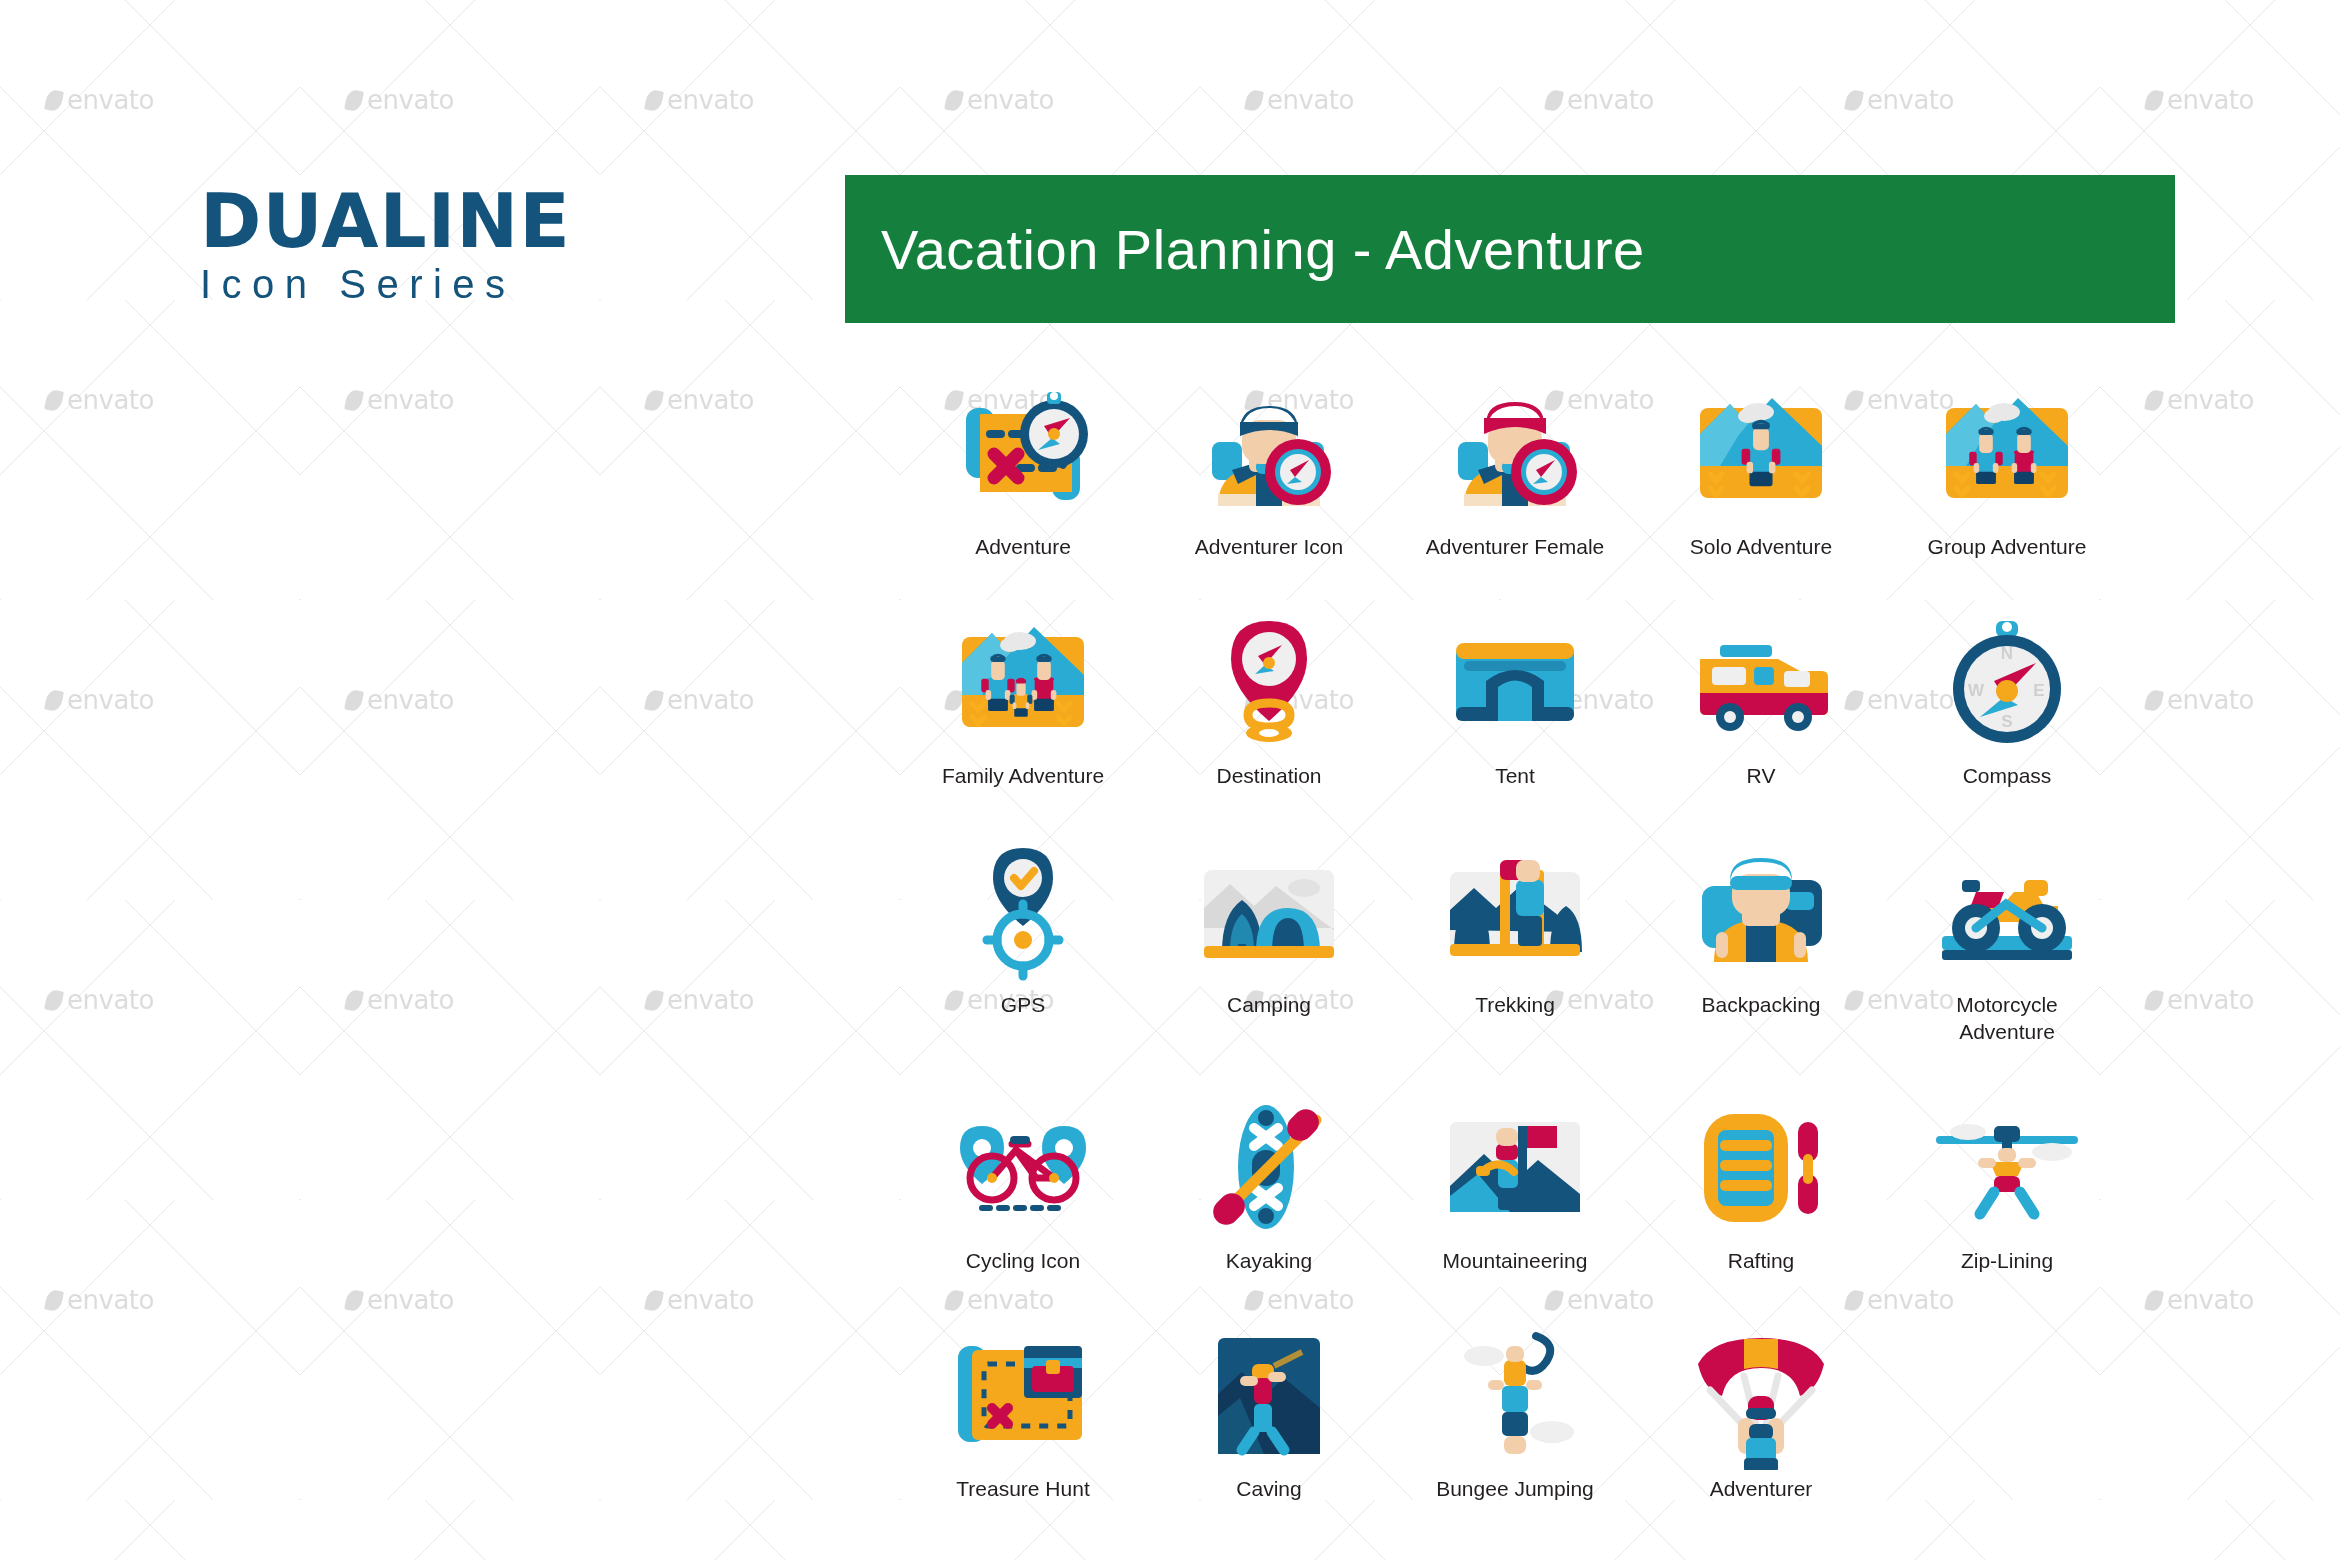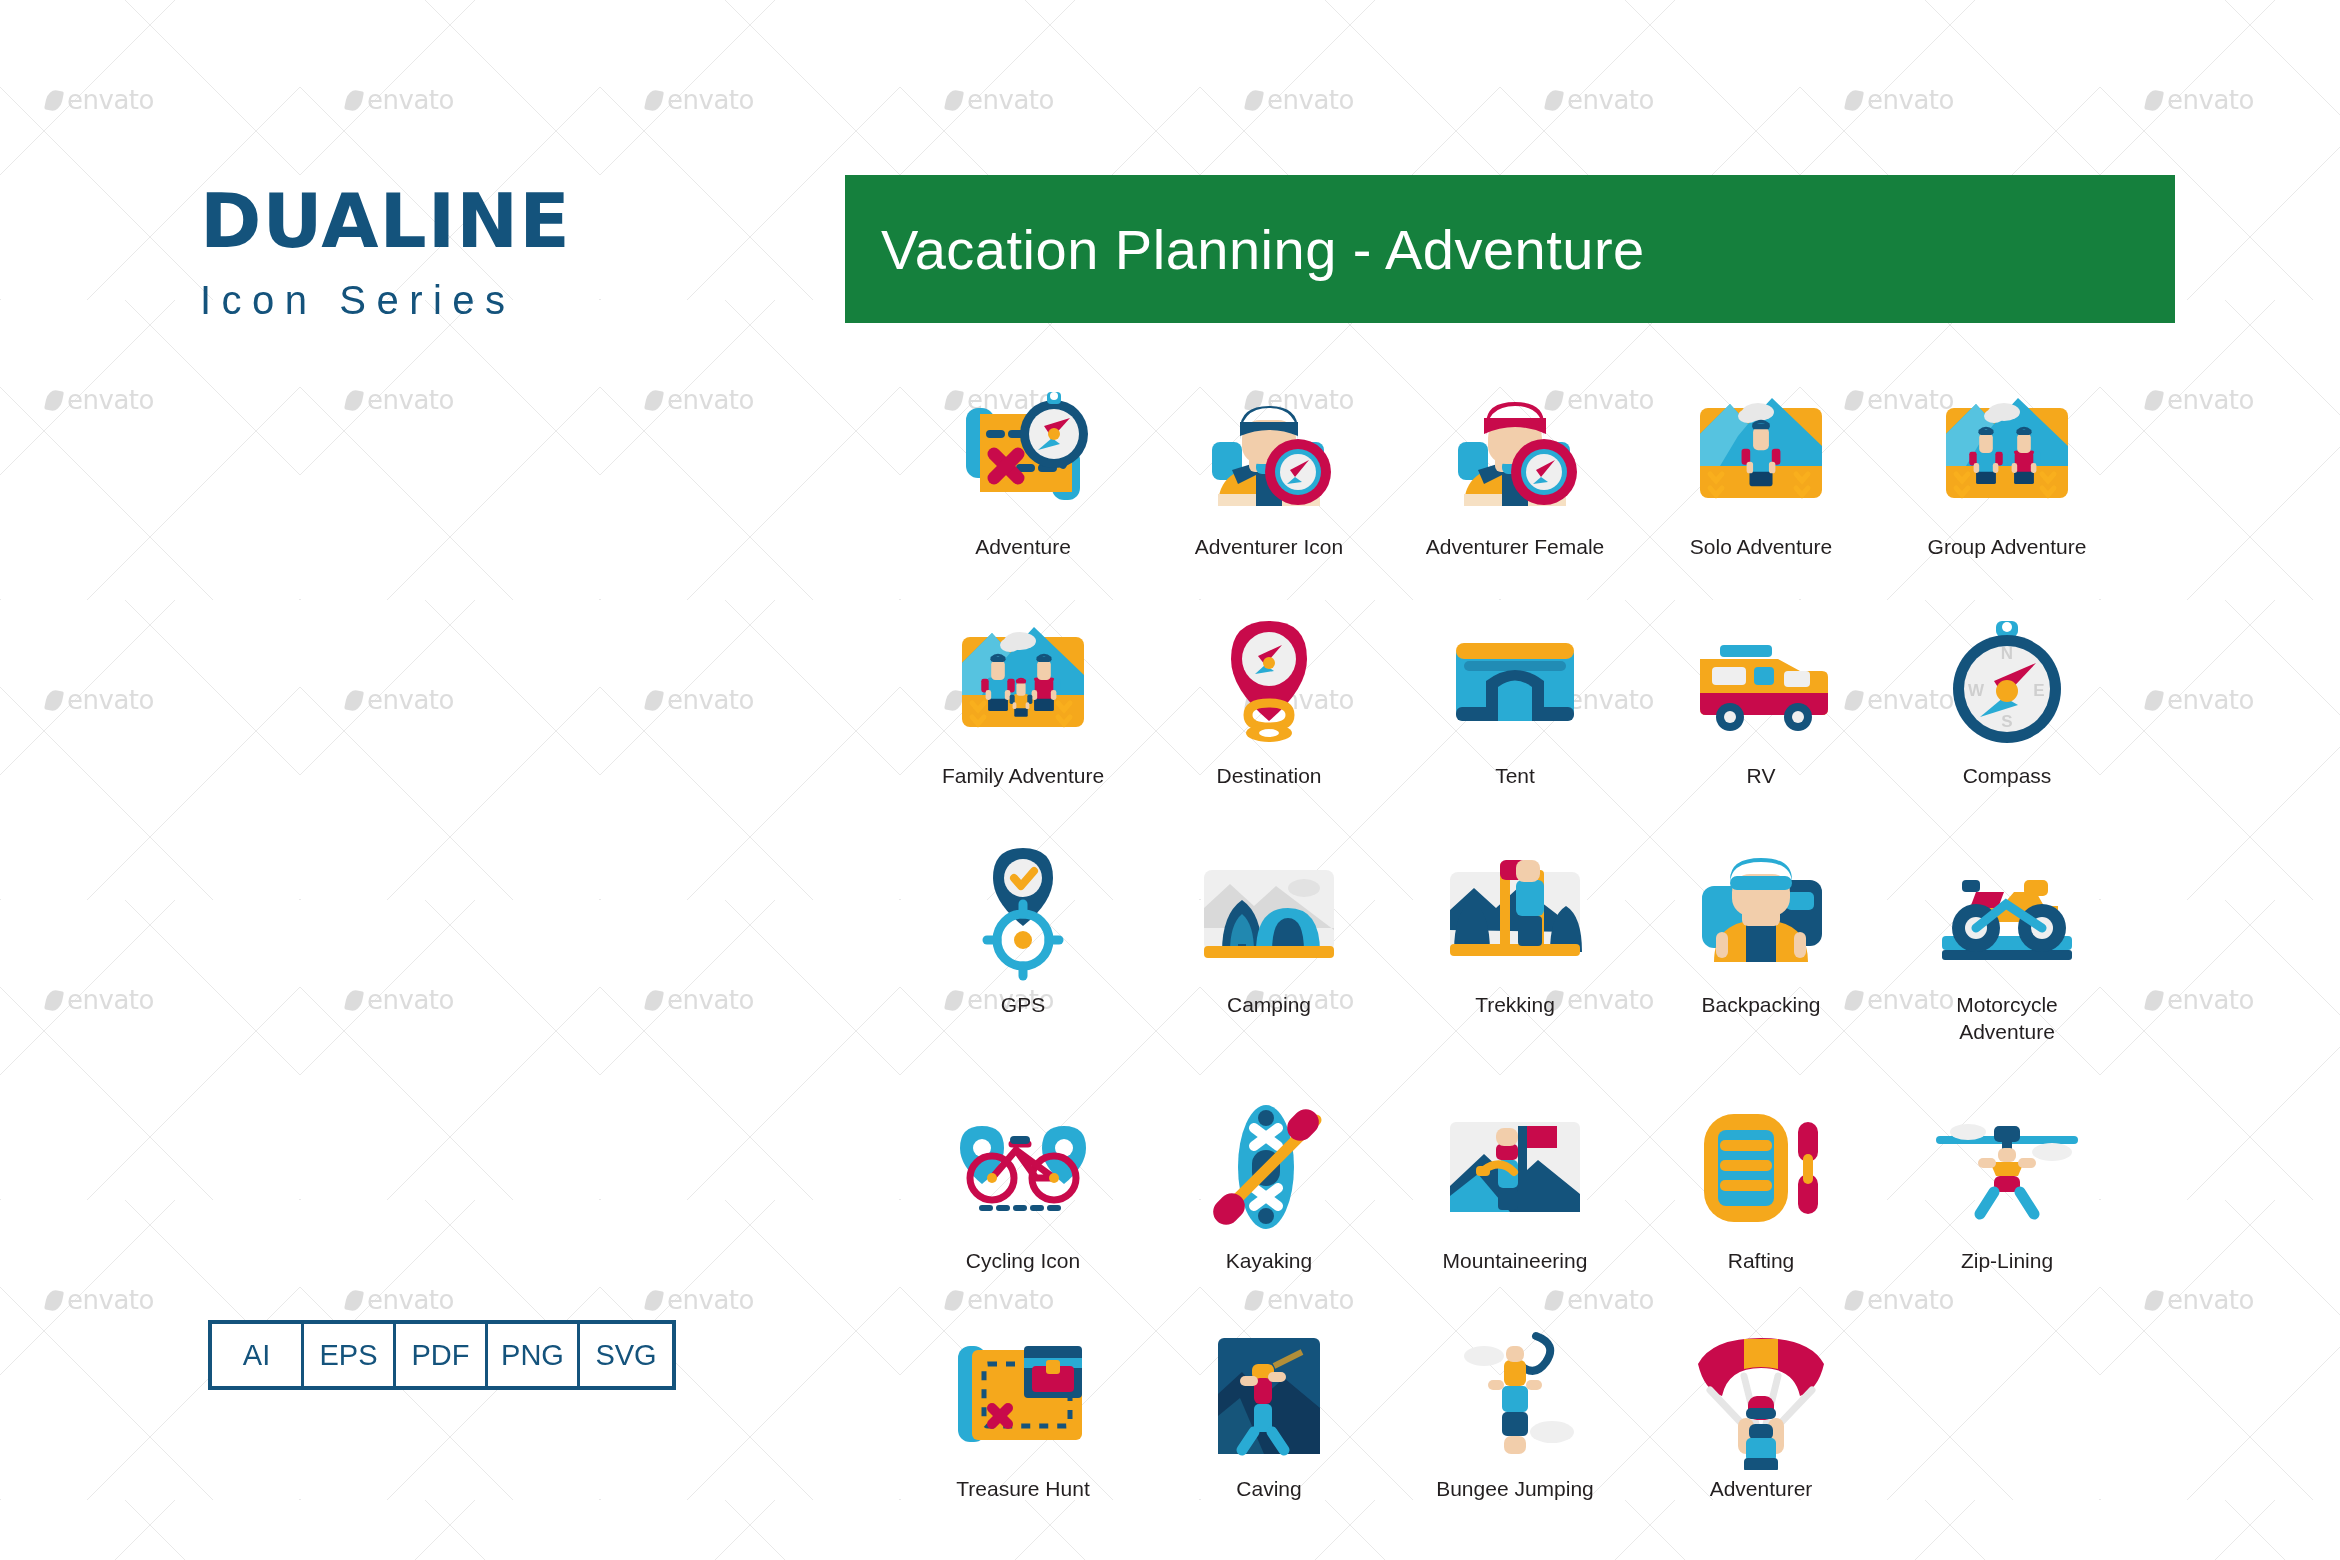--- a/index.html
+++ b/index.html
@@ -61,21 +61,21 @@
   #logo-block { position: absolute; left: 200px; top: 186px; }
   #logo-title {
     font-family: "DejaVu Sans", sans-serif;
     font-weight: 700;
     font-size: 74px;
     letter-spacing: 1px;
     color: #14537c;
     line-height: 0.95;
   }
   #logo-sub {
-    margin-top: 22px;
+    margin-top: 6px;
     font-family: "Liberation Sans", sans-serif;
     font-weight: 400;
     font-size: 40px;
     letter-spacing: 10.5px;
     color: #14537c;
   }
 
   #formats {
     position: absolute;
     left: 208px; top: 1320px;
@@ -312,27 +312,20 @@
 </div>
 
 <div id="page">
 
   <div id="brand">
     <div id="logo-block">
       <div id="logo-title">DUALINE</div>
       <div id="logo-sub">Icon Series</div>
     </div>
 
-    <div id="formats">
-        <div class="fmt">AI</div>
-        <div class="fmt">EPS</div>
-        <div class="fmt">PDF</div>
-        <div class="fmt">PNG</div>
-        <div class="fmt">SVG</div>
-      </div>
   </div>
 
   <div id="banner">
     <div id="banner-title">Vacation Planning - Adventure</div>
   </div>
 
   <div id="grid">
       <div class="cell">
         <div class="glyph">
 <svg viewBox="0 0 150 150">

